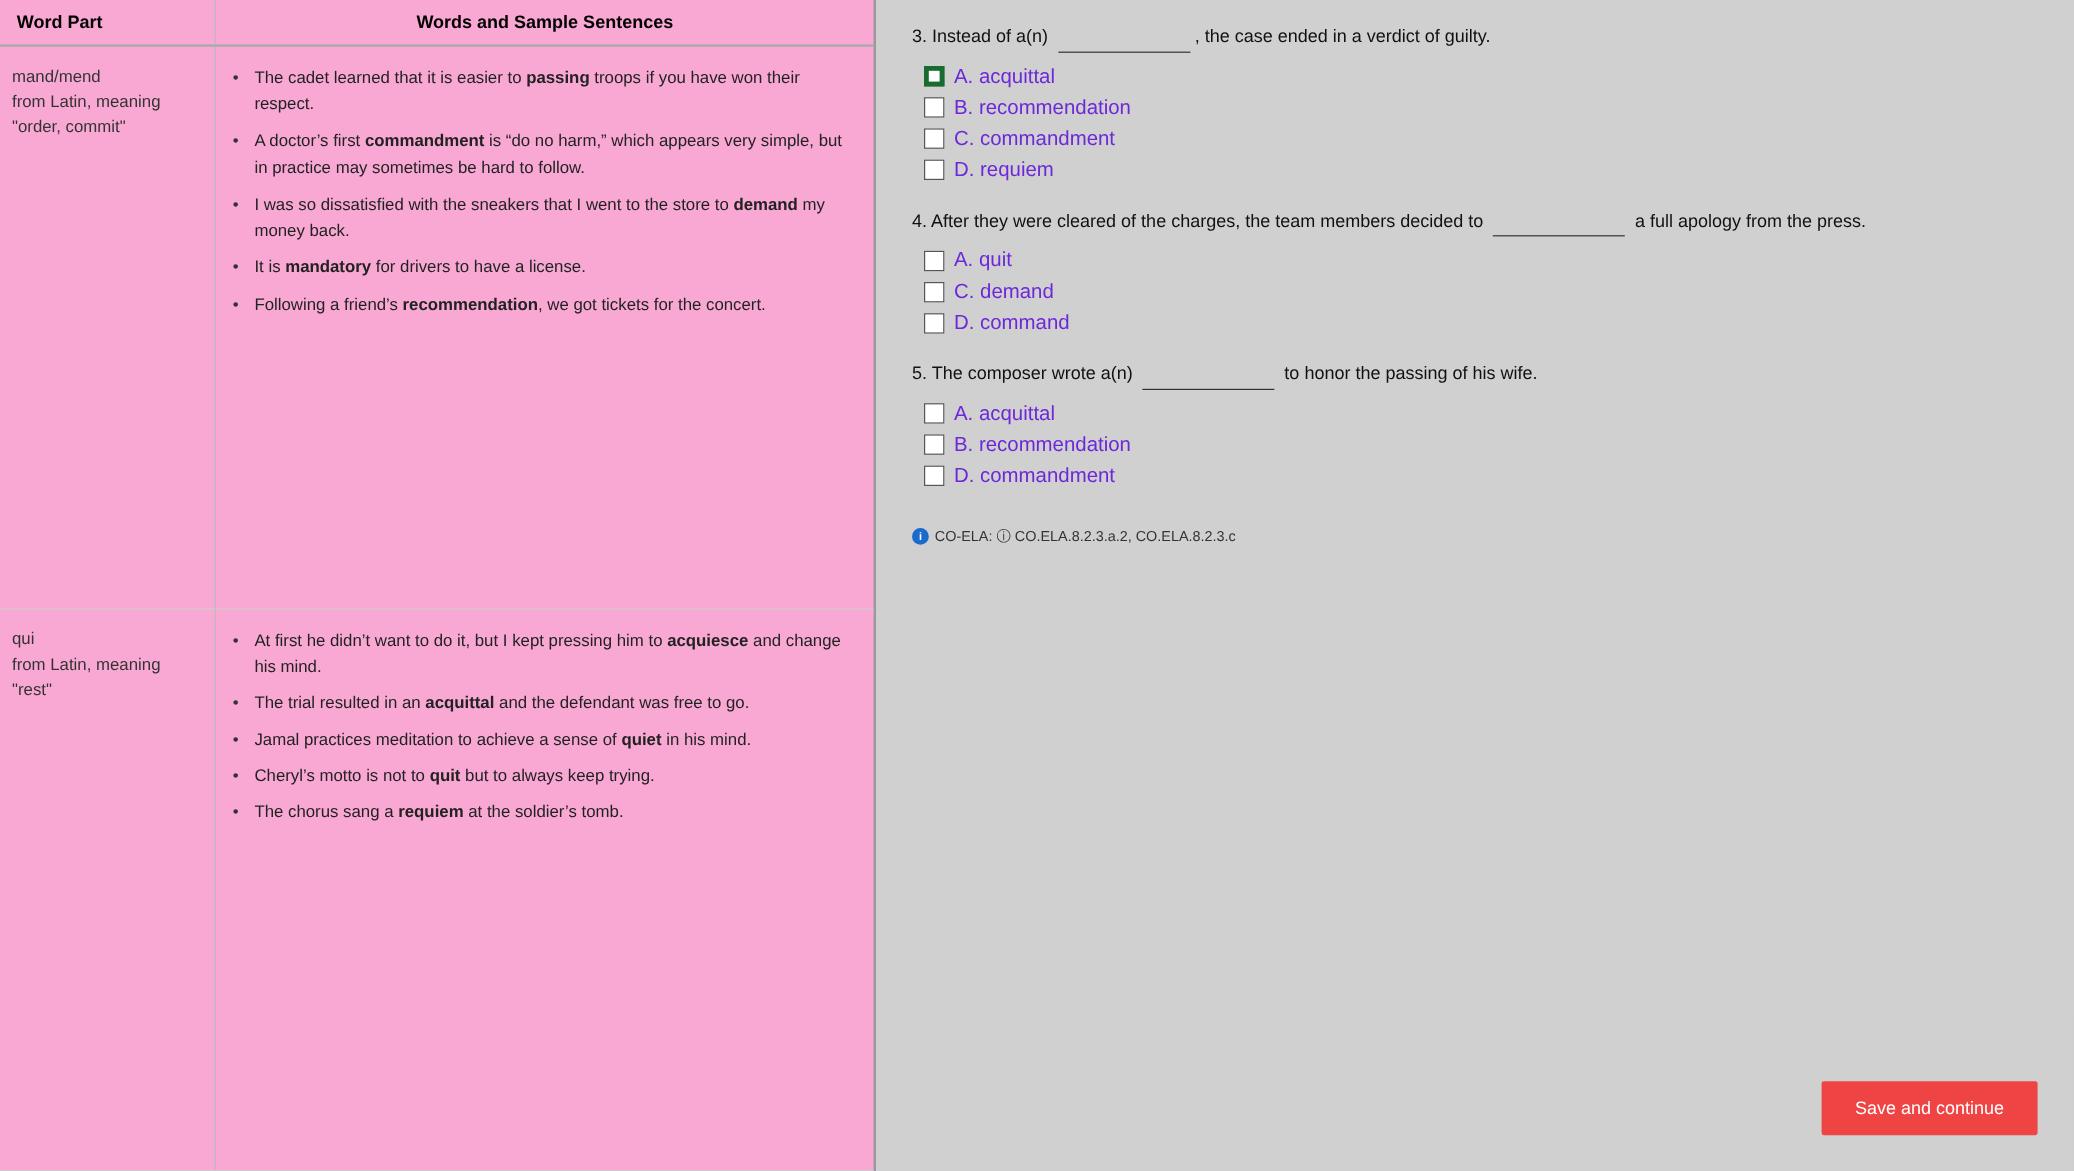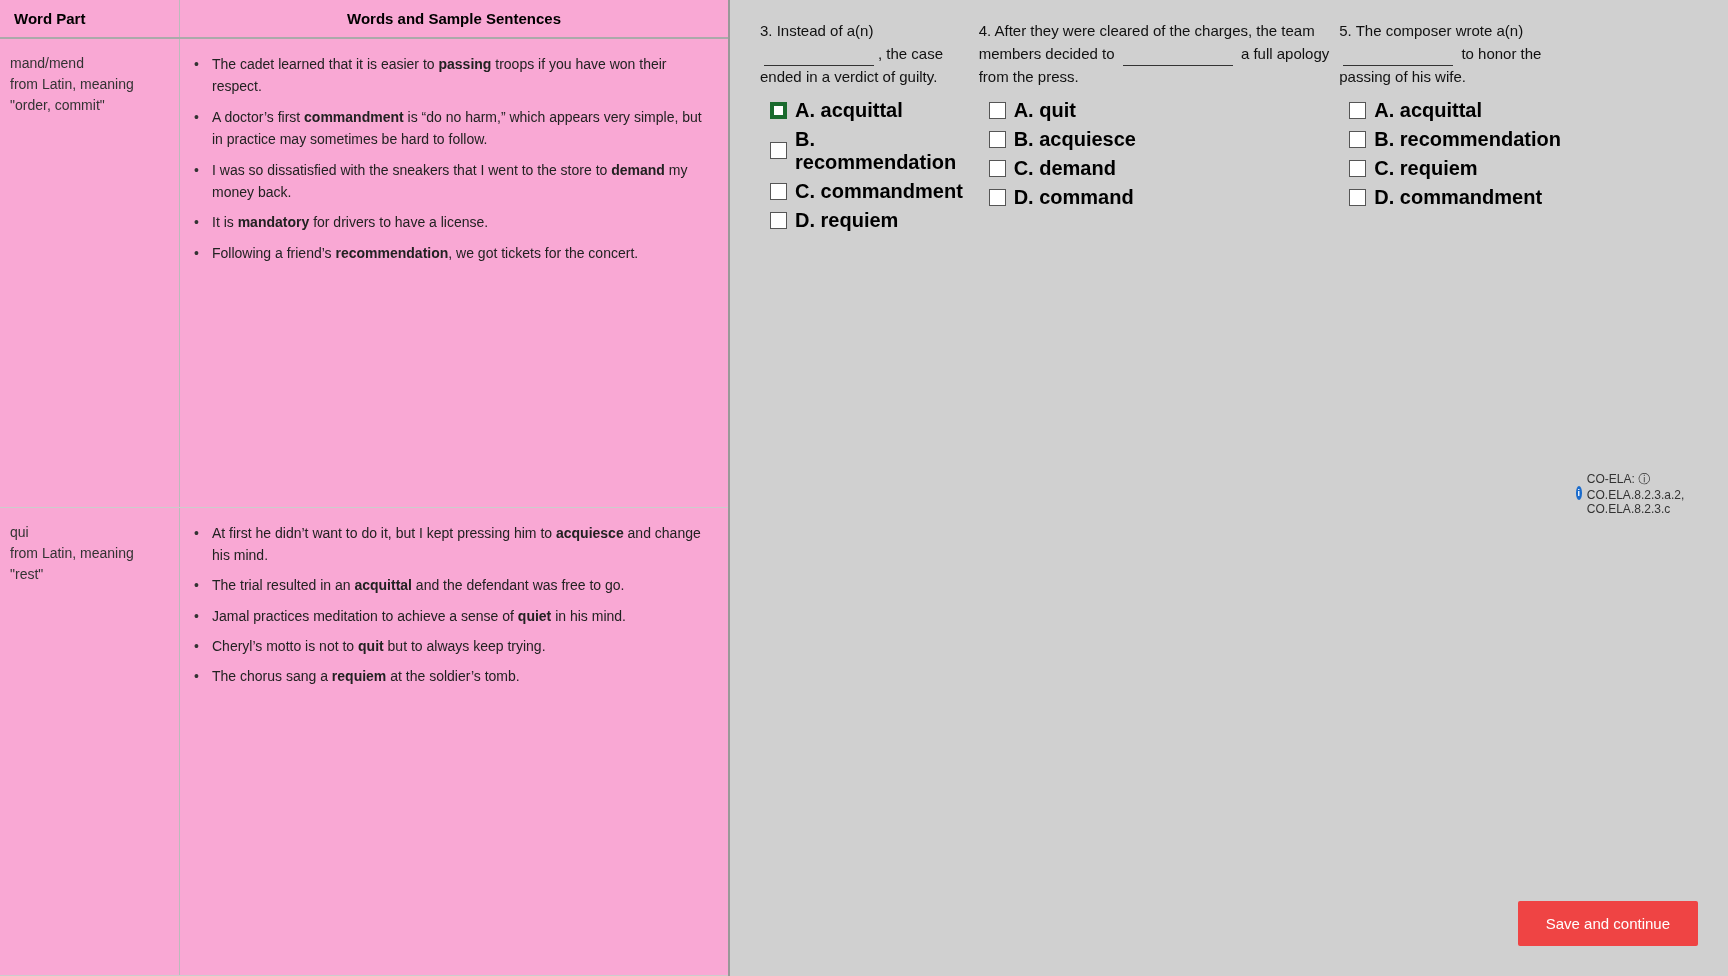--- a/index.html
+++ b/index.html
@@ -74,20 +74,21 @@
       color: #333;
     }
     .bold { font-weight: bold; }
 
     
     .right-panel {
       flex: 1;
       background: #d0d0d0;
       padding: 20px 30px;
       display: flex;
+      flex-direction: column;
       position: relative;
     }
     .question-block {
       margin-bottom: 22px;
     }
     .question-text {
       font-size: 15px;
       color: #111;
       margin-bottom: 10px;
       line-height: 1.5;
@@ -101,24 +102,23 @@
     .options {
       display: flex;
       flex-direction: column;
       gap: 6px;
       padding-left: 10px;
     }
     .option {
       display: flex;
       align-items: center;
       gap: 8px;
-      font-size: 20px;
-      color: #000000;
+      font-size: 17px;
+      color: #6d28d9;
       cursor: pointer;
-      font-weight: bold;
     }
     .checkbox {
       width: 17px;
       height: 17px;
       border: 1.5px solid #555;
       background: #fff;
       display: flex;
       align-items: center;
       justify-content: center;
       flex-shrink: 0;
@@ -244,24 +244,20 @@
     <div class="question-text">
       4. After they were cleared of the charges, the team members decided to <span class="blank">&nbsp;&nbsp;&nbsp;&nbsp;&nbsp;&nbsp;&nbsp;&nbsp;&nbsp;&nbsp;&nbsp;&nbsp;</span> a full apology from the press.
     </div>
     <div class="options">
       <label class="option">
         <div class="checkbox"></div>
         <span>A. quit</span>
       </label>
       <label class="option">
         <div class="checkbox"></div>
-        <span>B. acquiesce</span>
-      </label>
-      <label class="option">
-        <div class="checkbox"></div>
         <span>C. demand</span>
       </label>
       <label class="option">
         <div class="checkbox"></div>
         <span>D. command</span>
       </label>
     </div>
   </div>
 
   <div class="question-block">
@@ -272,24 +268,20 @@
       <label class="option">
         <div class="checkbox"></div>
         <span>A. acquittal</span>
       </label>
       <label class="option">
         <div class="checkbox"></div>
         <span>B. recommendation</span>
       </label>
       <label class="option">
         <div class="checkbox"></div>
-        <span>C. requiem</span>
-      </label>
-      <label class="option">
-        <div class="checkbox"></div>
         <span>D. commandment</span>
       </label>
     </div>
   </div>
 
   <div class="co-ela">
     <span class="co-ela-icon">i</span>
     <span>CO-ELA: ⓘ CO.ELA.8.2.3.a.2, CO.ELA.8.2.3.c</span>
   </div>
 

